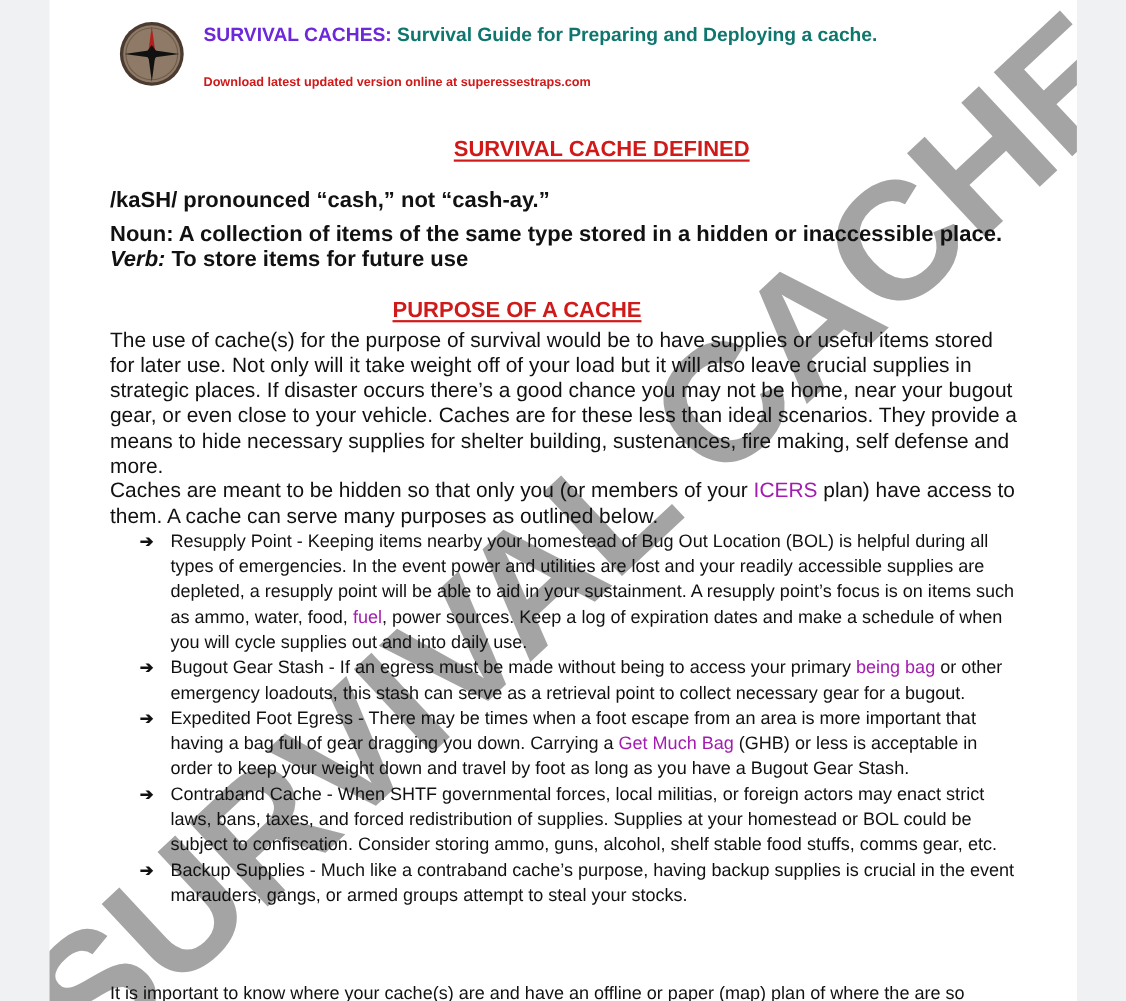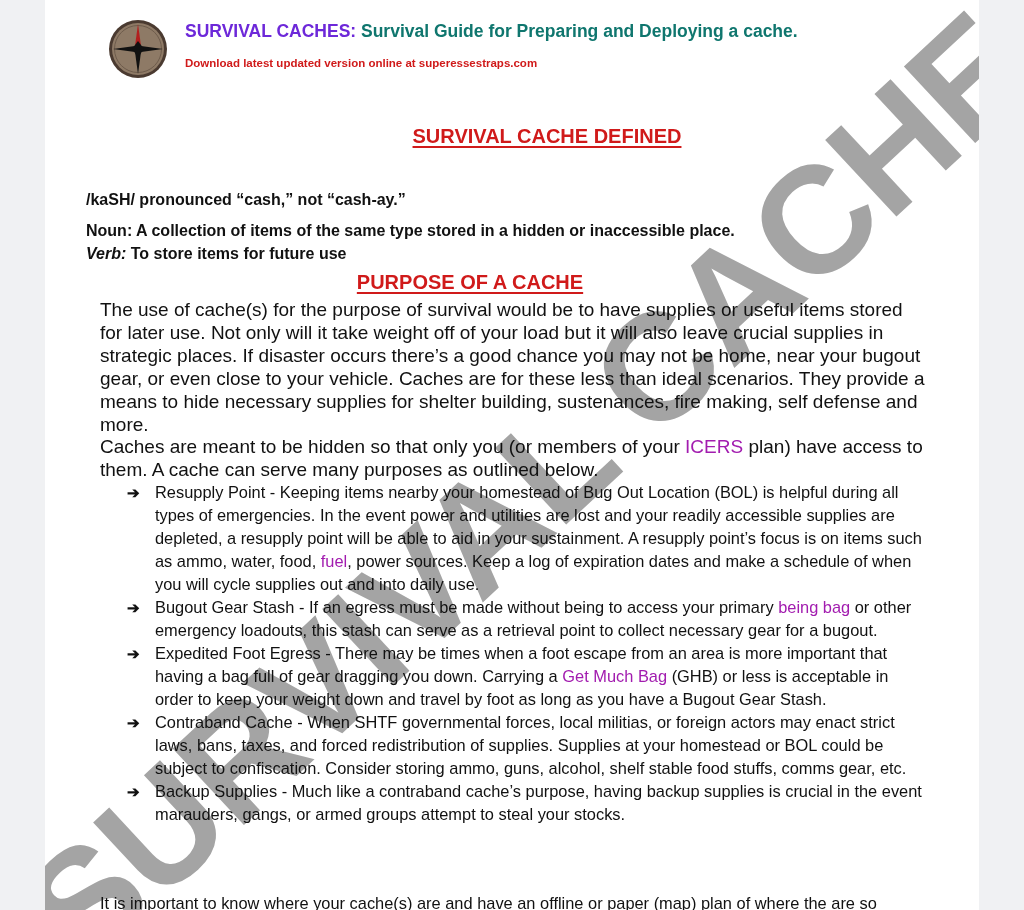--- a/index.html
+++ b/index.html
@@ -56,21 +56,21 @@
       top: 21px;
       font-size: 17.5px;
       font-weight: bold;
       white-space: nowrap;
     }
     .header-title .black { color: #6d28d9; }
     .header-title .red { color: #0f766e; }
     .header-sub {
       position: absolute;
       left: 140px;
-      top: 57px;
+      top: 69px;
       font-size: 11.5px;
       font-weight: bold;
       color: #d01a1a;
       white-space: nowrap;
       text-align: right;
     }
     .h-defined {
       position: absolute;
       left: 0; width: 1004px;
       top: 125px;
@@ -79,25 +79,24 @@
       font-weight: bold;
       color: #d01a1a;
     }
     .h-defined span, .h-purpose span {
       text-decoration: underline;
       text-decoration-thickness: 2px;
       text-underline-offset: 3px;
     }
     .def-line {
       position: absolute;
-      left: 41px;
-      font-size: 16px;
-      font-weight: bold;
-      white-space: nowrap;
-      margin-top: 20px;
+      left: 55px;
+      font-size: 20px;
+      font-weight: bold;
+      white-space: nowrap;
     }
     .def-line i { font-style: italic; }
     .h-purpose {
       position: absolute;
       left: 0; width: 850px;
       top: 271px;
       text-align: center;
       font-size: 20px;
       font-weight: bold;
       color: #d01a1a;

